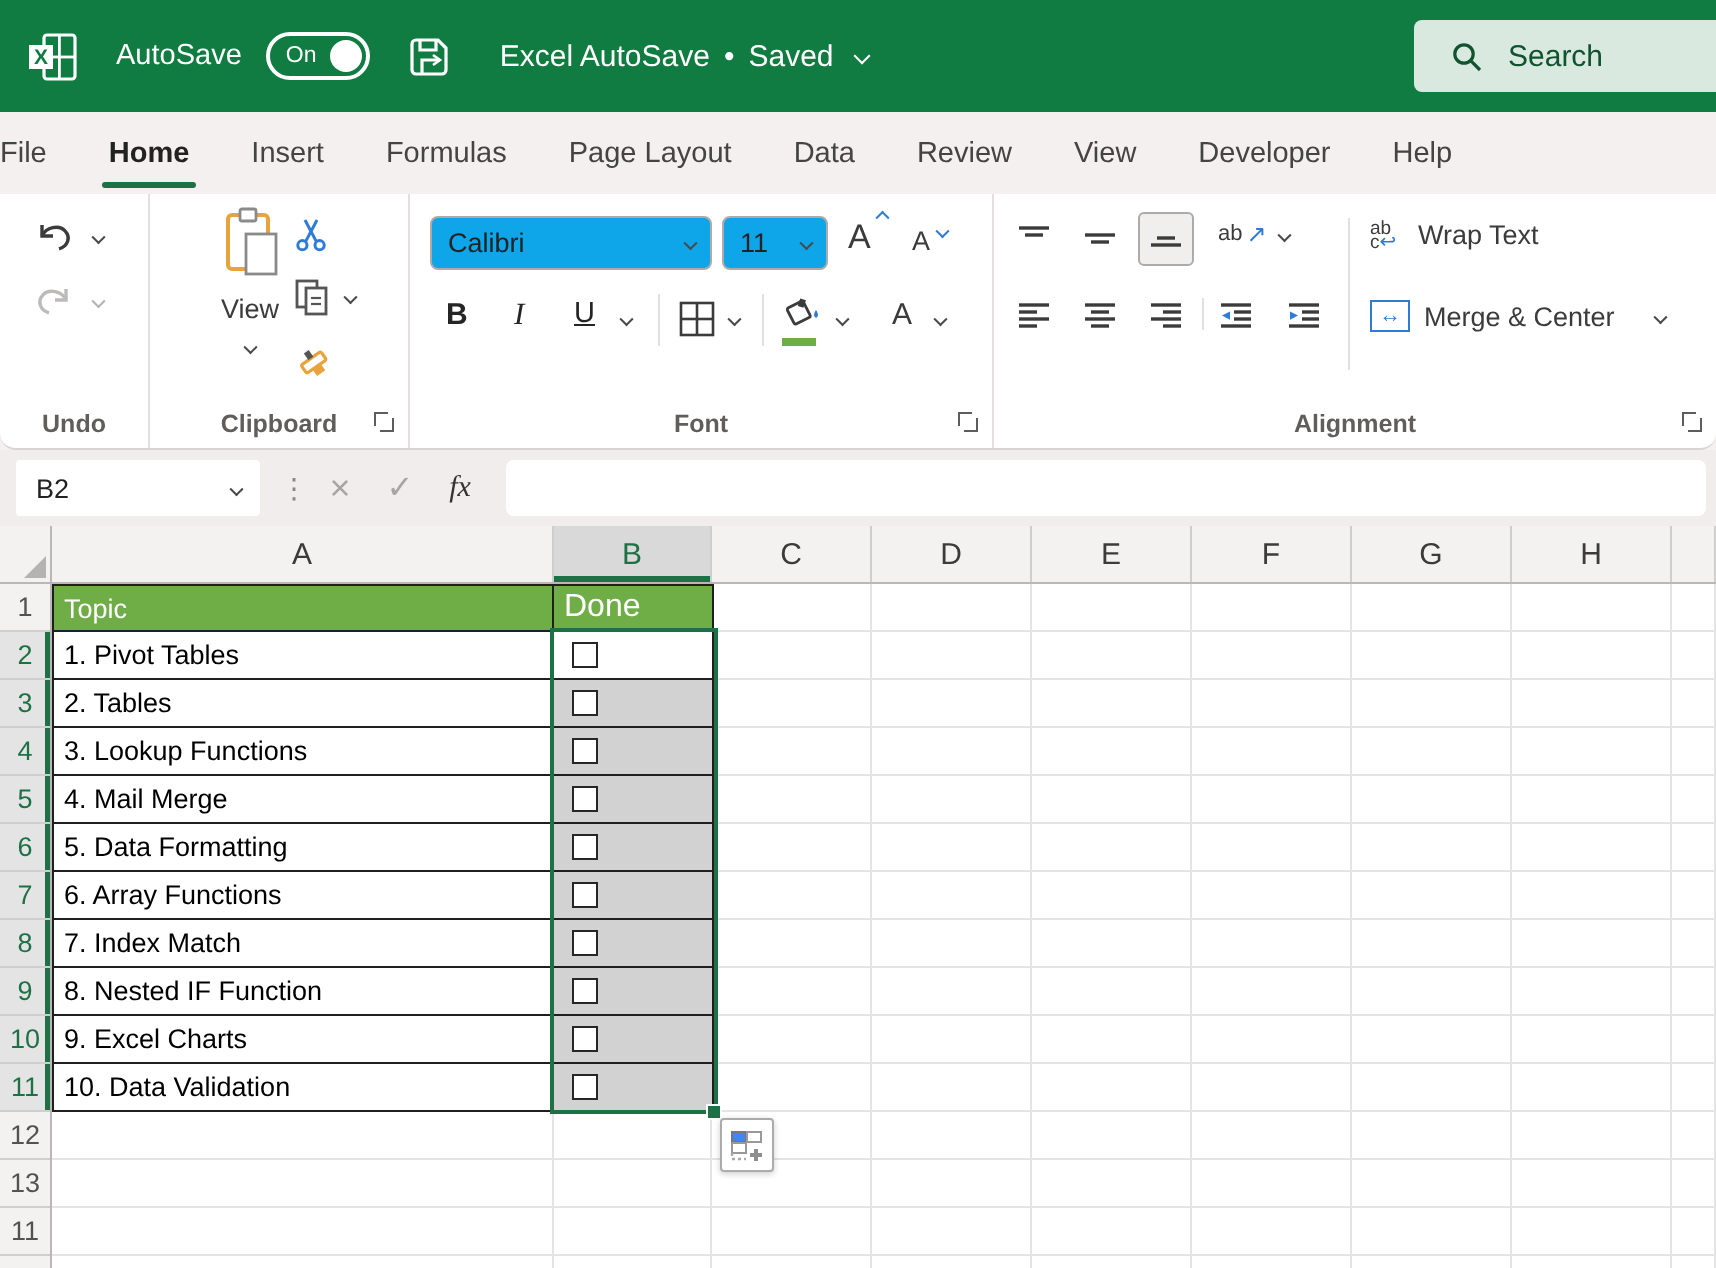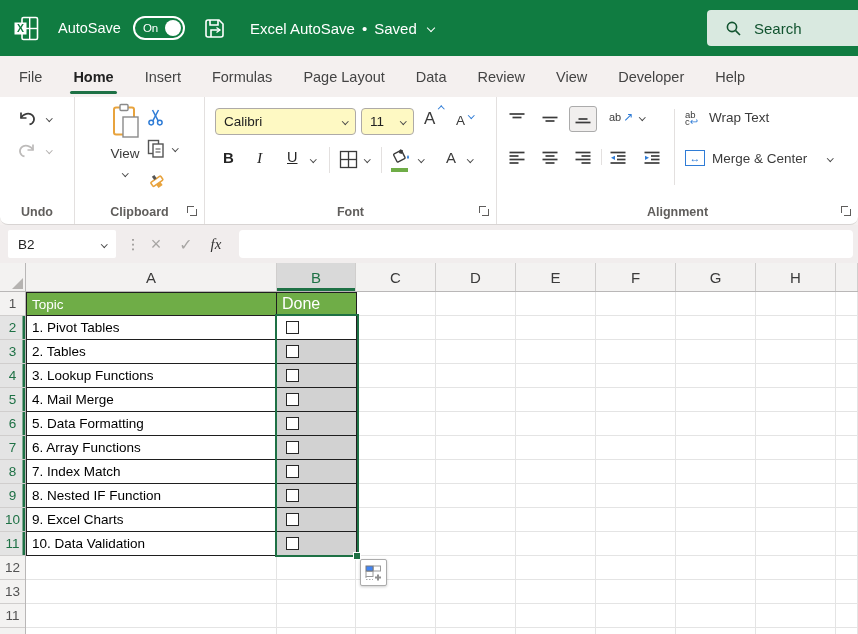--- a/index.html
+++ b/index.html
@@ -20,21 +20,21 @@
   .search-box svg { margin-left:18px; margin-right:12px; }
 
   .chev { display:inline-block; width:6px; height:6px; border-right:1.5px solid #4a4a4a; border-bottom:1.5px solid #4a4a4a; transform:rotate(45deg); }
   .chev.white { border-color:#fff; }
   .chev.blue { border-color:#2F7CD6; }
   .chev.gray { border-color:#b4b1b0; }
   .chev.up { transform:rotate(-135deg); }
   .chev.sm { width:4.5px; height:4.5px; }
 
   
-  .tabbar { position:absolute; top:56px; left:0; width:858px; height:41px; display:flex; align-items:center; gap:31px; padding-left:19px; font-size:14.5px; color:#444; }
+  .tabbar { position:absolute; top:56px; left:0; width:858px; height:41px; display:flex; align-items:center; gap:31px; font-size:14.5px; color:#444; }
   .tab { position:relative; height:100%; display:flex; align-items:center; cursor:default; }
   .tab.active { font-weight:bold; color:#222; }
   .tab.active::after { content:""; position:absolute; left:-3px; right:-3px; bottom:3px; height:3px; border-radius:2px; background:#1E7145; }
 
   
   .ribbon { position:absolute; top:97px; left:0; width:858px; height:128px; background:#fff; border-bottom:1px solid #d8d4d3; border-radius:0 0 8px 8px; }
   .grp { position:absolute; top:0; height:100%; border-right:1px solid #e3e0df; }
   .grp-label { position:absolute; bottom:5px; left:0; right:0; text-align:center; font-size:12.5px; color:#605e5c;font-weight:bold; }
   .launcher { position:absolute; bottom:8px; right:7px; width:10px; height:10px; }
   .launcher::before { content:""; position:absolute; top:0; left:0; width:6px; height:6px; border-top:1.4px solid #5f5d5c; border-left:1.4px solid #5f5d5c; }
@@ -42,21 +42,21 @@
 
   .grp-undo { left:0; width:75px; }
   .undo-row { position:absolute; left:16px; display:flex; align-items:center; gap:9px; }
   .grp-clip { left:75px; width:130px; }
   .paste-btn { position:absolute; left:22px; top:6px; width:56px; text-align:center; }
   .paste-btn .lbl { font-size:13.5px; color:#3b3b3b; margin-top:1px; }
   .clip-col { position:absolute; left:72px; top:12px; display:flex; flex-direction:column; gap:13px; }
   .clip-col .itm { display:flex; align-items:center; gap:8px; }
 
   .grp-font { left:205px; width:292px; }
-  .combo { position:absolute; height:27px; background:#fef9c3; border:1px solid #aeaaa8; border-radius:4px; display:flex; align-items:center; font-size:13.5px; color:#222; padding-left:8px; }
+  .combo { position:absolute; height:27px; background:#0ea5e9; border:1px solid #aeaaa8; border-radius:4px; display:flex; align-items:center; font-size:13.5px; color:#222; padding-left:8px; }
   .combo .chev { position:absolute; right:8px; }
   .font-name { left:10px; top:11px; width:141px; }
   .font-size { left:156px; top:11px; width:53px; }
   .a-up { position:absolute; left:219px; top:12px; font-size:17px; color:#3b3b3b; }
   .a-dn { position:absolute; left:251px; top:16px; font-size:13.5px; color:#3b3b3b; }
   .a-up .chev, .a-dn .chev { position:absolute; top:-2px; right:-8px; }
   .fmt-row { position:absolute; left:0; top:50px; height:26px; width:100%; }
   .fmt-row > * { position:absolute; }
   .b-btn { left:18px; top:2px; font-weight:bold; font-size:15px; color:#252525; }
   .i-btn { left:52px; top:2px; font-style:italic; font-family:"Liberation Serif",serif; font-size:15.5px; color:#252525; }
@@ -70,21 +70,21 @@
   .selbox { border:1px solid #ababab; border-radius:3px; background:#f1efee; padding:4px 5px 2px; }
   .orient { display:flex; align-items:center; gap:2px; font-size:11px; color:#3b3b3b; }
   .wrap-item { position:absolute; left:188px; top:13px; display:flex; align-items:center; gap:6px; font-size:13.5px; color:#3b3b3b; }
   .merge-item { position:absolute; left:188px; top:53px; display:flex; align-items:center; gap:7px; font-size:13.5px; color:#3b3b3b; }
   .wrapicon { width:18px; line-height:7px; font-size:9.5px; color:#3b3b3b; }
   .wrapicon .arr { color:#2F7CD6; font-size:10px; }
   .mergeicon { width:20px; height:16px; border:1.7px solid #2F7CD6; background:#fff; display:flex; align-items:center; justify-content:center; color:#2F7CD6; font-size:11px; font-weight:bold; }
 
   
   .fbar { position:absolute; top:225px; left:0; width:858px; height:38px; background:#f1eded; display:flex; align-items:center; }
-  .namebox { position:relative; margin-left:8px; width:108px; height:28px; background:#fff; border-radius:2px; display:flex; align-items:center; padding-left:10px; font-size:13.5px; color:#222; }
+  .namebox { position:relative; margin-left:8px; width:122px; height:28px; background:#fff; border-radius:2px; display:flex; align-items:center; padding-left:10px; font-size:13.5px; color:#222; }
   .namebox .chev { position:absolute; right:10px; }
   .fdots { margin-left:10px; color:#8a8886; font-size:14px; letter-spacing:1px; }
   .fbtn { width:30px; text-align:center; font-size:16px; color:#a7a5a3; }
   .fx { font-family:"Liberation Serif",serif; font-style:italic; font-size:15px; color:#333; }
   .finput { flex:1; margin:0 5px 0 8px; height:28px; background:#fff; border:none; border-radius:4px; font-size:13px; padding:0 8px; outline:none; }
 
   
   .sheet { position:absolute; top:263px; left:0; width:858px; height:371px; background:#fff; }
   .corner { position:absolute; left:0; top:0; width:26px; height:29px; background:#f3f2f1; border-right:1px solid #b9b7b7; border-bottom:1px solid #b9b7b7; }
   .corner::after { content:""; position:absolute; right:2px; bottom:2px; border-left:11px solid transparent; border-bottom:11px solid #b5b3b1; }

